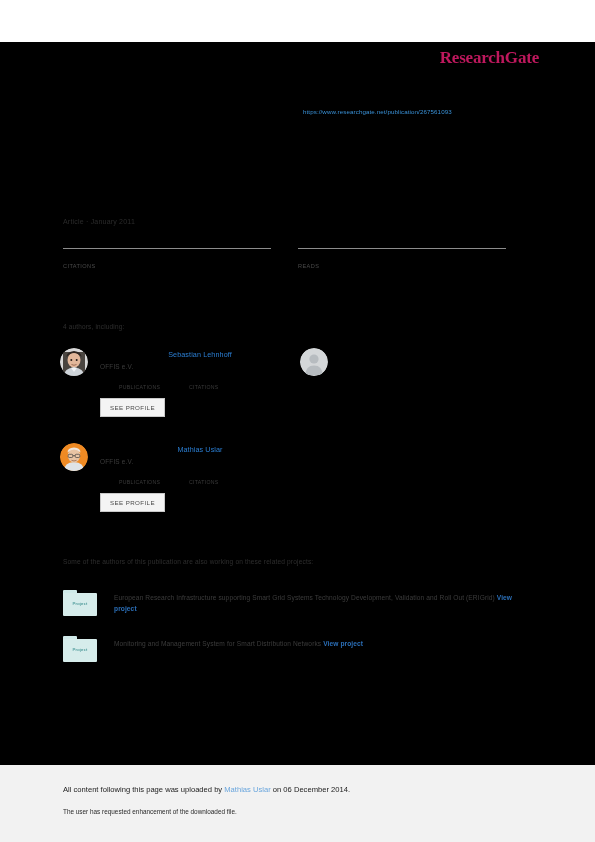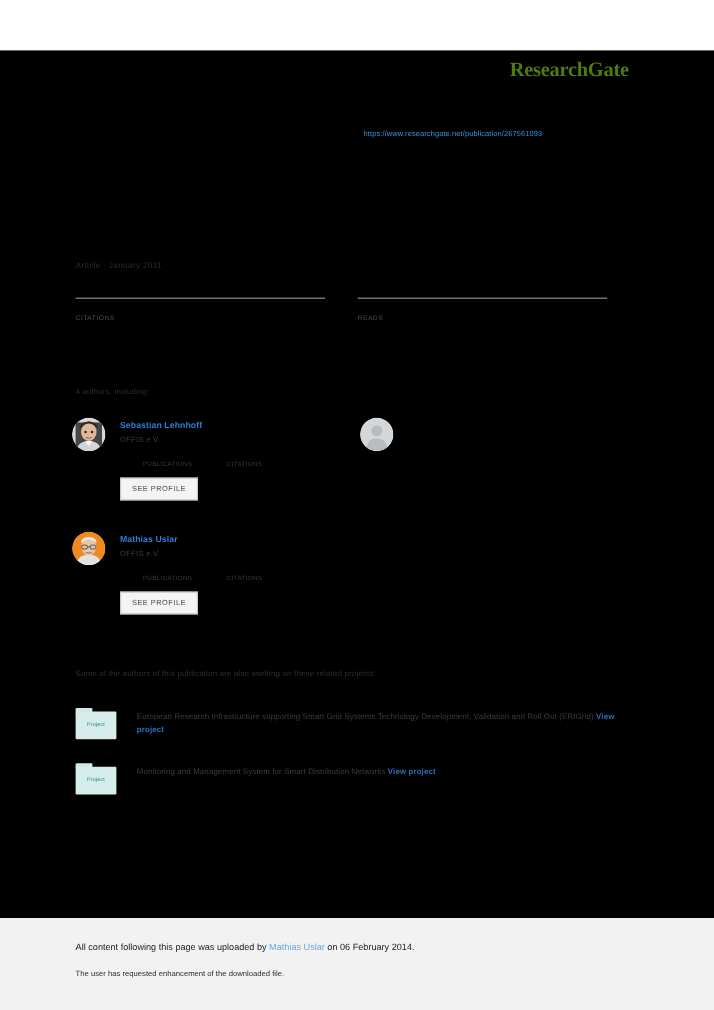--- a/index.html
+++ b/index.html
@@ -31,25 +31,25 @@
   .footer-band {
     position: absolute;
     left: 0; top: 765px;
     width: 595px; height: 77px;
     background: #f2f2f2;
   }
 
   
   .rg-logo {
     position: absolute;
-    right: 71px; top: 48px;
+    right: 56px; top: 48px;
     font-family: "Liberation Serif", serif;
     font-weight: bold;
     font-size: 17px;
-    color: #4d7c0f;
+    color: #be185d;
     letter-spacing: -0.2px;
   }
   .rg-url {
     position: absolute;
     left: 303px; top: 108px;
     font-size: 6.2px;
     color: #3a92d8;
     letter-spacing: 0.1px;
     white-space: nowrap;
   }
@@ -129,22 +129,23 @@
     border-radius: 50%;
     overflow: hidden;
   }
   .author-body {
     margin-left: 40px;
     padding-top: 5px;
   }
   .author-name {
     font-size: 7.2px;
     color: #2b7fd4;
-    font-weight: bold;
+    font-weight: normal;
     letter-spacing: 0.1px;
+    text-align: center;
   }
   .author-affil {
     font-size: 6.4px;
     color: #3d3d3d;
     margin-top: 4px;
     letter-spacing: 0.2px;
   }
   .author-stats {
     margin-top: 6px;
     margin-left: 19px;
@@ -376,15 +377,15 @@
     <div class="folder-main"></div>
     <div class="folder-text">Project</div>
   </div>
   <div class="project-text">
     <span>Monitoring and Management System for Smart Distribution Networks</span>
     <span class="view-project">View project</span>
   </div>
 </div>
 
 <div class="footer-line1">
-  <span>All content following this page was uploaded by </span><span class="uploader">Mathias Uslar</span><span> on 06 February 2014.</span>
+  <span>All content following this page was uploaded by </span><span class="uploader">Mathias Uslar</span><span> on 06 December 2014.</span>
 </div>
 <div class="footer-line2">The user has requested enhancement of the downloaded file.</div>
 
 </body></html>

